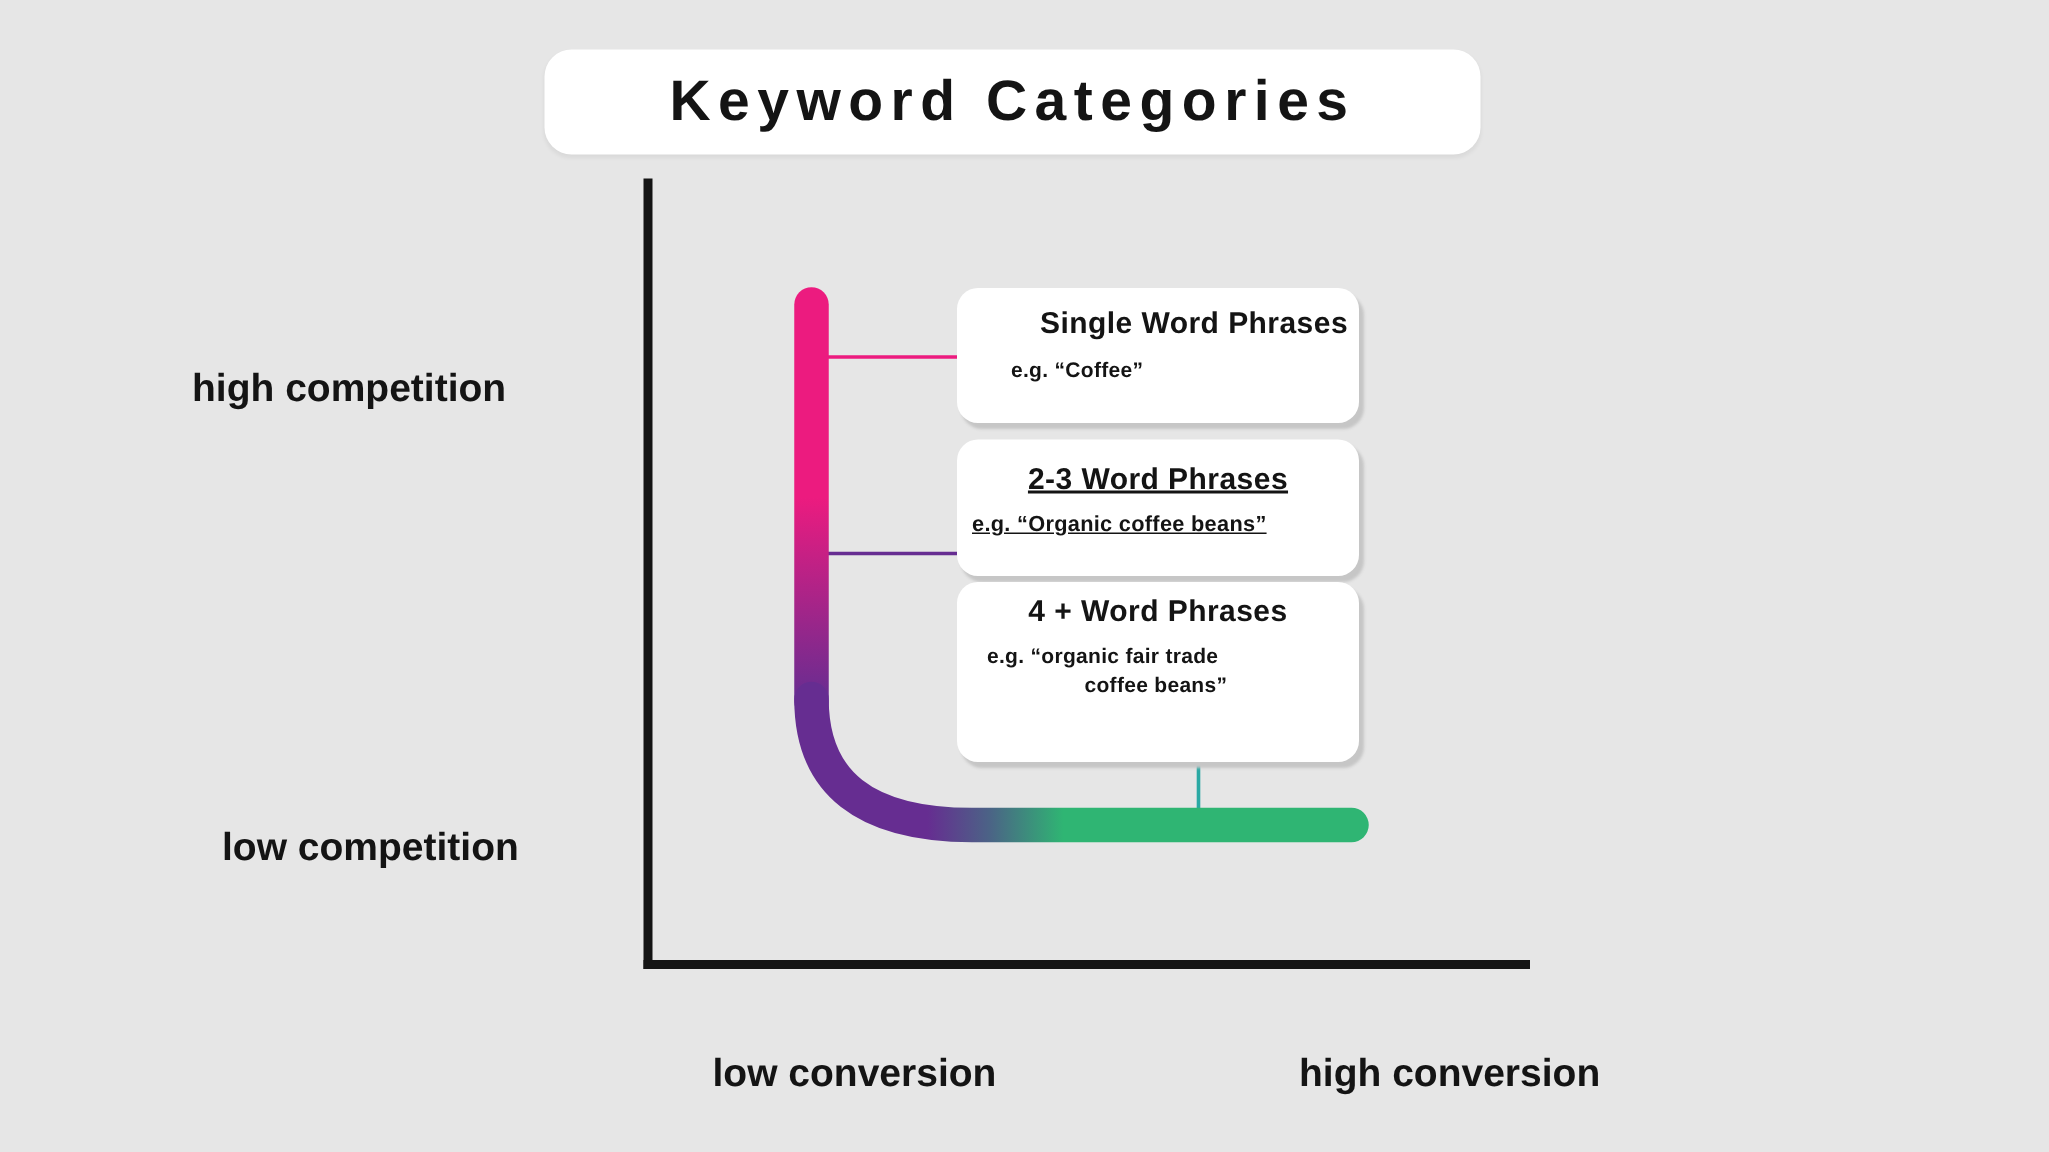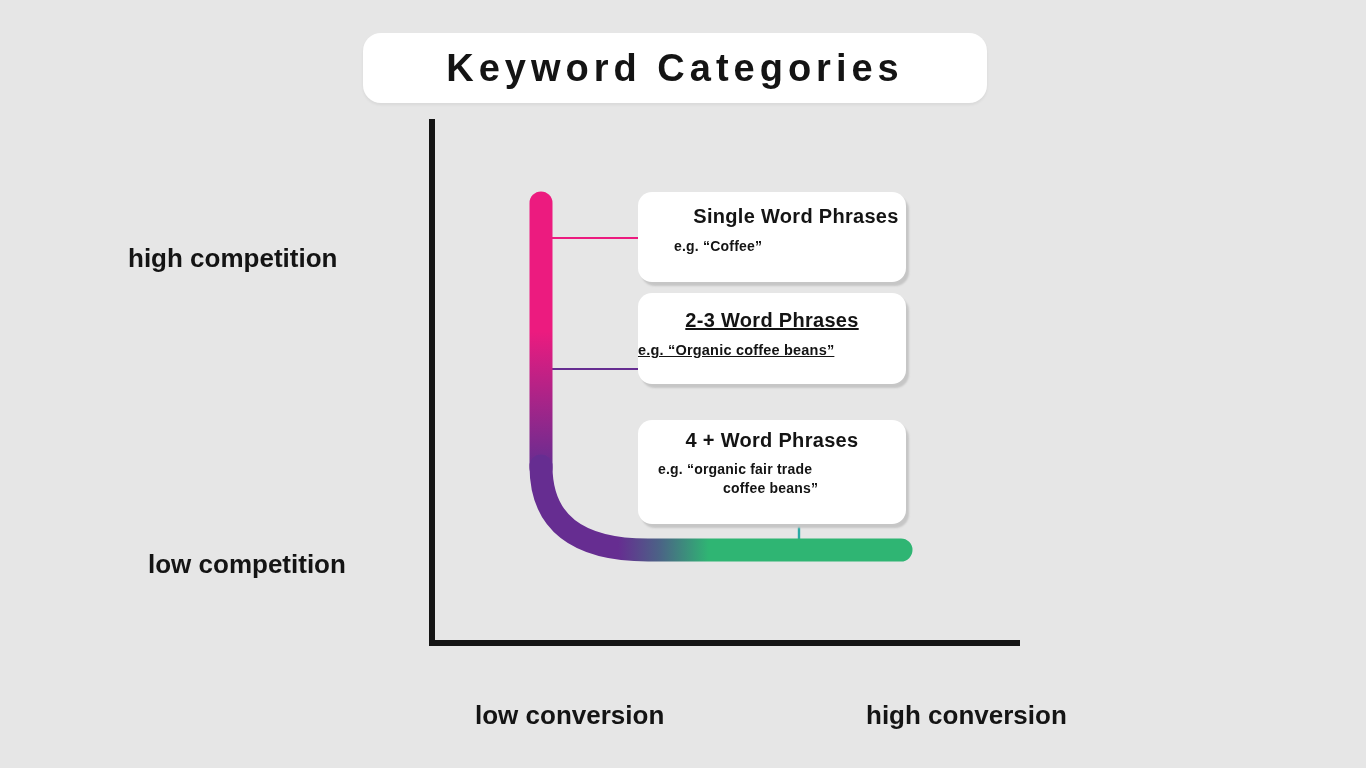--- a/index.html
+++ b/index.html
@@ -69,22 +69,22 @@
     font-size:20px;font-weight:bold;text-align:center;letter-spacing:0.3px;
   }
   .card .example{
     font-size:14px;font-weight:bold;letter-spacing:0.2px;
   }
   .card-1{top:192px;height:90px;}
   .card-1 h2{margin-top:13px;padding-left:48px;}
   .card-1 .example{margin-top:10px;padding-left:36px;}
   .card-2{top:293px;height:91px;text-decoration:underline;}
   .card-2 h2{margin-top:16px;}
-  .card-2 .example{margin-top:10px;font-size:14.5px;}
-  .card-3{top:420px;height:104px;}
+  .card-2 .example{margin-top:10px;padding-left:10px;font-size:14.5px;}
+  .card-3{top:388px;height:120px;}
   .card-3 h2{margin-top:9px;}
   .card-3 .example{margin-top:8px;line-height:19px;}
   .card-3 .example .line1{display:block;padding-left:20px;}
   .card-3 .example .line2{display:block;padding-left:85px;}
 </style>
 </head>
 <body>
 
 <div class="stage">
 

